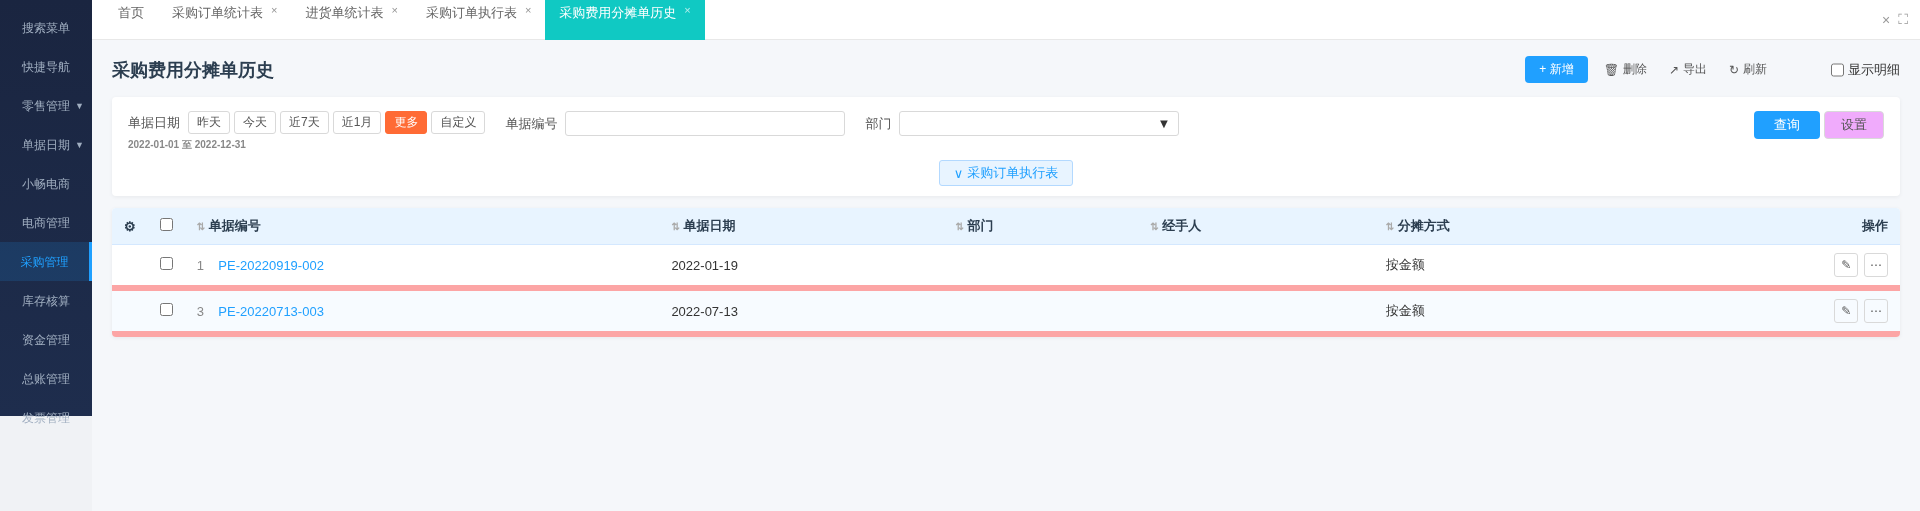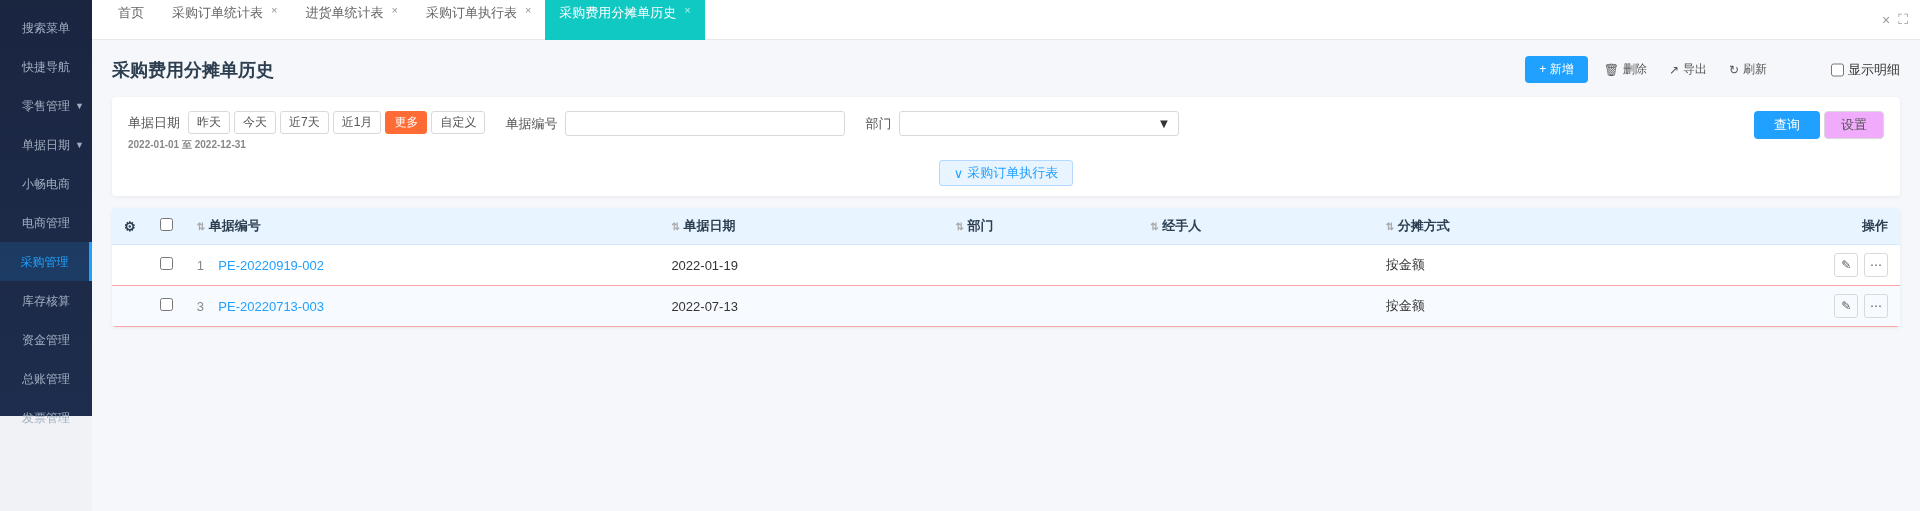--- a/index.html
+++ b/index.html
@@ -275,21 +275,21 @@
       padding: 9px 12px;
       font-weight: 600;
       font-size: 13px;
       color: #2c3e50;
       border-bottom: 1px solid #d4e8ff;
       text-align: left;
       white-space: nowrap;
     }
     thead th.center { text-align: center; }
     tbody tr {
-      border-bottom: 1px solid #fca5a5;
+      border-bottom: 6px solid #fca5a5;
     }
     tbody tr:nth-child(even) { background: #f7fbff; }
     tbody tr:nth-child(odd) { background: #fff; }
     tbody td {
       padding: 8px 12px;
       font-size: 13px;
       color: #333;
     }
     tbody td.center { text-align: center; }
     .link-text {

